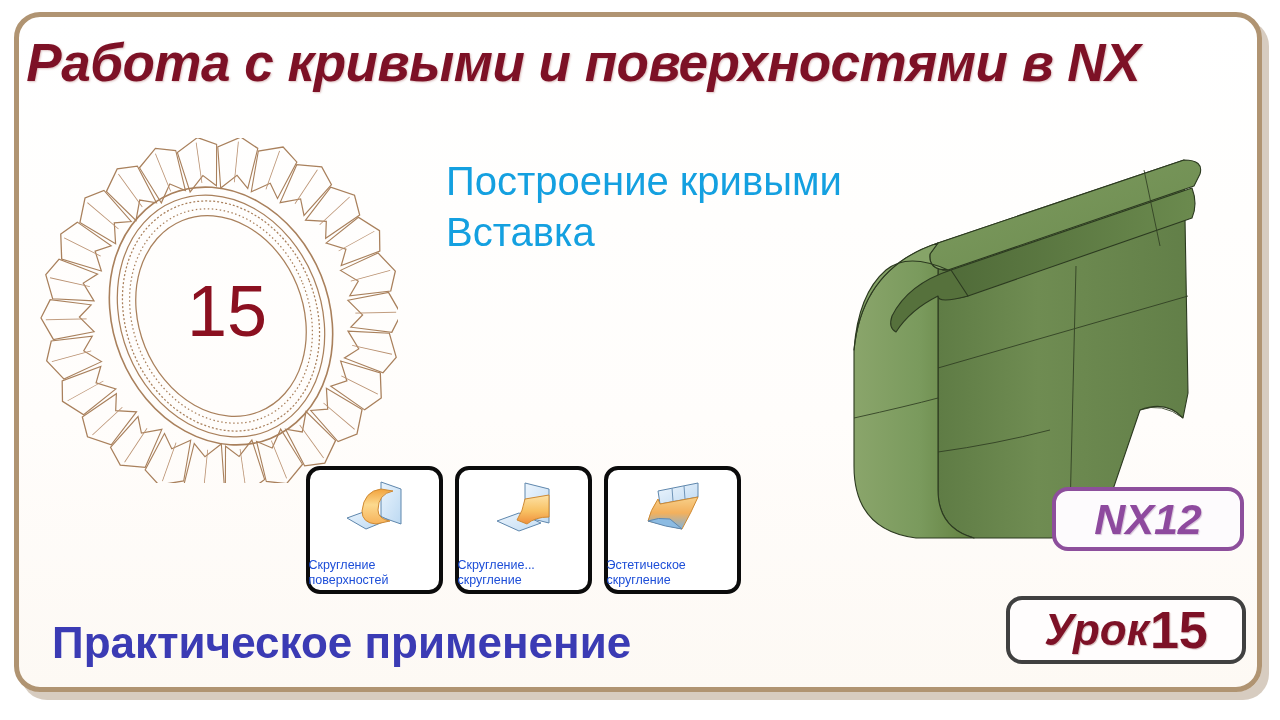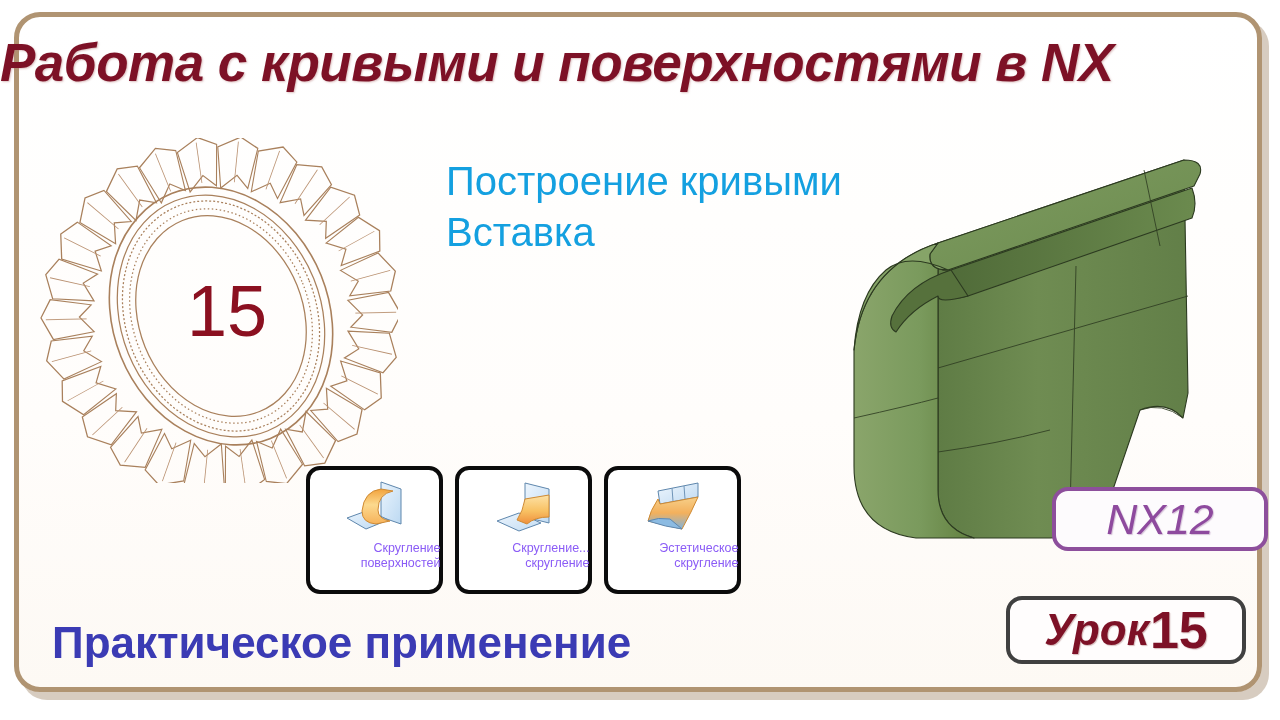--- a/index.html
+++ b/index.html
@@ -25,21 +25,21 @@
     background:linear-gradient(180deg,#ffffff 0%,#fffdfb 60%,#fdf9f4 100%);
     box-shadow:7px 8px 0 0 rgba(150,120,90,0.38);
     box-sizing:border-box;
   }
 
   
   .title{
     position:absolute;
     left:0;top:32px;
     width:1140px;
-    text-align:left;
+    text-align:right;
     font-size:53px;
     font-weight:bold;
     font-style:italic;
     letter-spacing:-0.5px;
     color:#7d1126;
     text-shadow:1px 1px 2px rgba(180,120,120,0.45);
     white-space:nowrap;
   }
 
   
@@ -91,50 +91,50 @@
     background:#ffffff;
     box-sizing:border-box;
     display:flex;
     flex-direction:column;
     align-items:center;
     justify-content:flex-start;
     padding-top:7px;
   }
   .iconbtn .glyph{width:74px;height:60px;}
   .iconbtn .cap{
-    margin-top:4px;
+    margin-top:21px;
     font-size:12.5px;
     line-height:15px;
-    text-align:right;
-    color:#8b5cf6;
+    text-align:left;
+    color:#1d4ed8;
     font-family:"Liberation Sans", sans-serif;
     width:132px;
   }
 
   
   .bottomhead{
     position:absolute;
     left:52px;top:618px;
     font-size:44px;
     font-weight:bold;
     color:#3b3bb4;
     white-space:nowrap;
   }
 
   
   .badge-nx{
     position:absolute;
     left:1052px;top:487px;
-    width:216px;height:64px;
+    width:192px;height:64px;
     border:4px solid #8d4f9c;
     border-radius:16px;
     background:#fdfbfd;
     box-sizing:border-box;
     display:flex;align-items:center;justify-content:center;
-    font-size:43px;font-weight:normal;font-style:italic;
+    font-size:43px;font-weight:bold;font-style:italic;
     color:#8e4a9e;
     text-shadow:1px 1px 1px rgba(140,90,150,0.35);
   }
   .badge-lesson{
     position:absolute;
     left:1006px;top:596px;
     width:240px;height:68px;
     border:4px solid #404040;
     border-radius:16px;
     background:#fffdfd;

